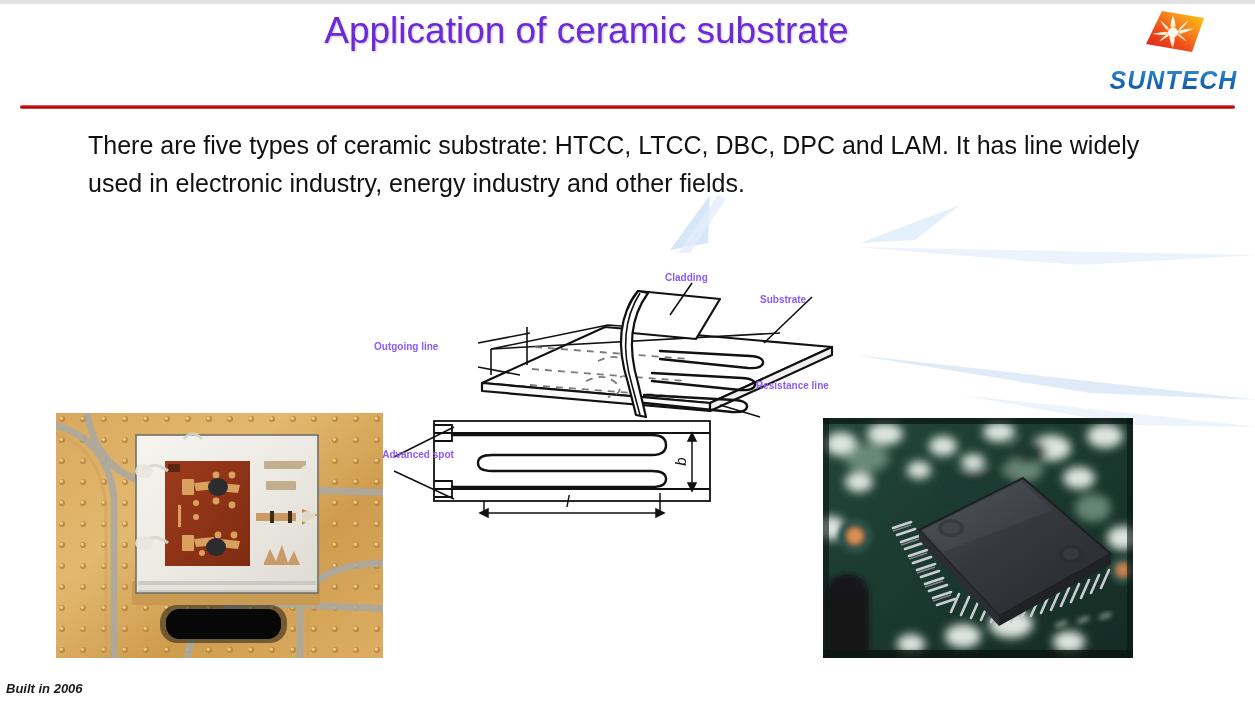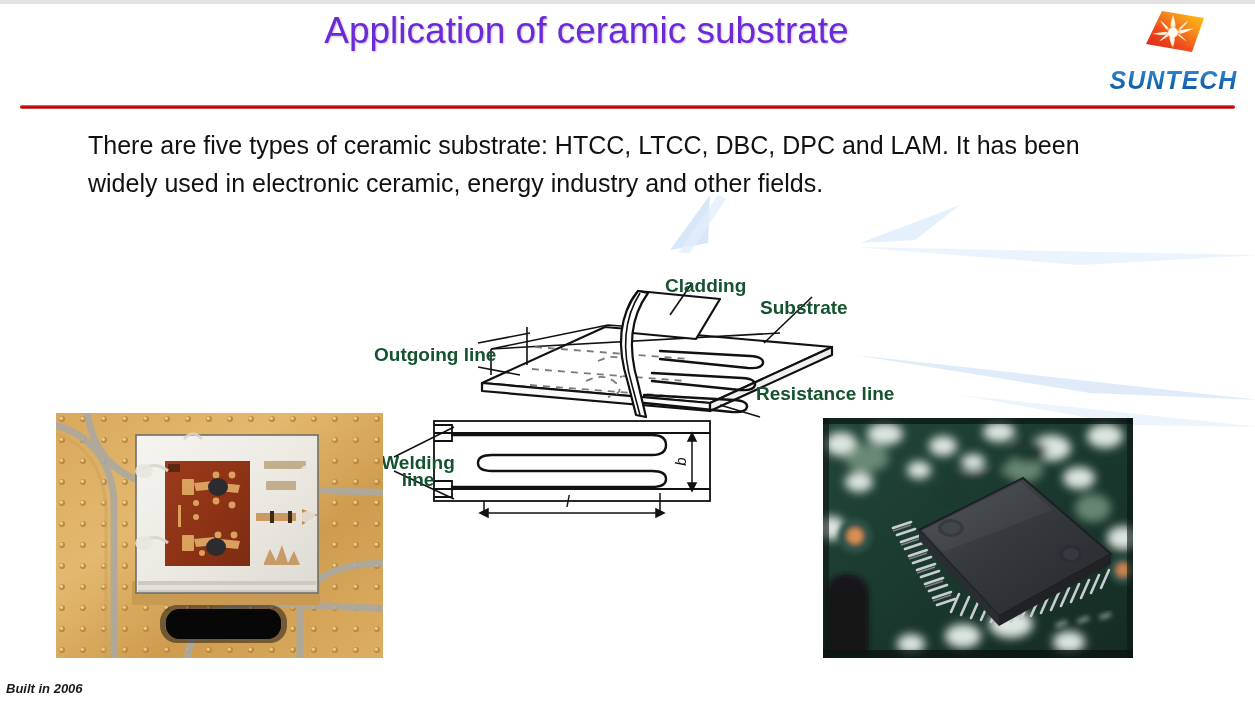--- a/index.html
+++ b/index.html
@@ -48,22 +48,22 @@
   
   .para{
     position:absolute;left:88px;top:126px;width:1060px;
     font-size:25px;line-height:38px;color:#111;
   }
 
   
   .diagram{position:absolute;left:360px;top:255px;width:540px;height:290px;}
   .diagram svg{display:block;}
   .dlabel{
-    position:absolute;font-size:19px;font-weight:bold;color:#14532d;
-    white-space:nowrap;line-height:17px;margin-top:8px;
+    position:absolute;font-size:10px;font-weight:bold;color:#8b5cf6;
+    white-space:nowrap;line-height:17px;
   }
 
   
   .photo{position:absolute;overflow:hidden;}
   .photo-left{left:56px;top:413px;width:327px;height:245px;}
   .photo-right{left:823px;top:418px;width:310px;height:240px;}
 
   
   .footer-left{position:absolute;left:6px;top:681px;font-size:13px;
       font-weight:bold;font-style:italic;color:#1a1a1a;}
@@ -120,21 +120,21 @@
           <path d="M 14 36 L 28 27 L 30 25 L 28 23 Z"></path>
         </g>
         <circle cx="31" cy="24.5" r="5" fill="#ffffff" opacity=".95"></circle>
       </svg>
     </div>
     <div class="logo-text">SUNTECH</div>
   </div>
 
   <div class="rule"></div>
 
-  <div class="para">There are five types of ceramic substrate: HTCC, LTCC, DBC, DPC and LAM. It has been widely used in electronic ceramic, energy industry and other fields.</div>
+  <div class="para">There are five types of ceramic substrate: HTCC, LTCC, DBC, DPC and LAM. It has line widely used in electronic industry, energy industry and other fields.</div>
 
   <div class="diagram">
     <svg width="540" height="290" viewBox="0 0 540 290">
       <g fill="none" stroke="#111" stroke-width="2.2" stroke-linejoin="round">
 
         <path d="M 122 128 L 245 72 L 472 92 L 350 148 Z" fill="#ffffff"></path>
         <path d="M 122 128 L 122 136 L 350 156 L 350 148 Z" fill="#fafafa"></path>
         <path d="M 350 148 L 472 92 L 472 100 L 350 156 Z" fill="#f0f0f0"></path>
 
         <path d="M 131 94 L 248 70 L 300 74" stroke-width="1.6"></path>
@@ -209,21 +209,21 @@
 
       <g stroke="#111" stroke-width="1.5" fill="#111">
         <path d="M 104 98 L 280 98" fill="none"></path>
         <path d="M 100 98 L 108 94 L 108 102 Z"></path>
         <path d="M 284 98 L 276 94 L 276 102 Z"></path>
         <path d="M 104 86 L 104 100" fill="none"></path>
         <path d="M 280 78 L 280 100" fill="none"></path>
       </g>
     </svg>
     <div class="dlabel" style="left:-1px;top:31px;width:78px;text-align:center;white-space:normal;">
-      <span>Welding line</span>
+      <span>Advanced spot</span>
     </div>
     <div style="position:absolute;left:296px;top:38px;font-size:15px;font-style:italic;color:#111;
                 transform:rotate(-90deg);"><span>b</span></div>
     <div style="position:absolute;left:186px;top:78px;font-size:16px;font-style:italic;color:#111;"><span>l</span></div>
   </div>
 
   <div class="photo photo-left">
     <svg width="327" height="245" viewBox="0 0 327 245">
       <defs>
         <linearGradient id="goldbg" x1="0%" y1="0%" x2="100%" y2="100%">

